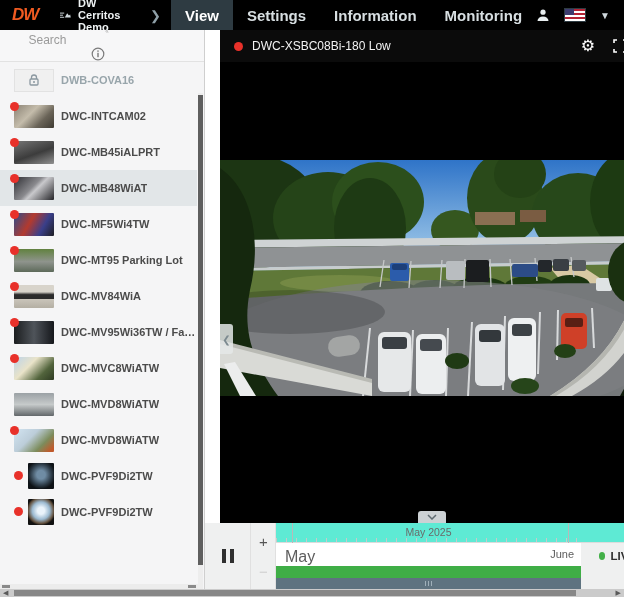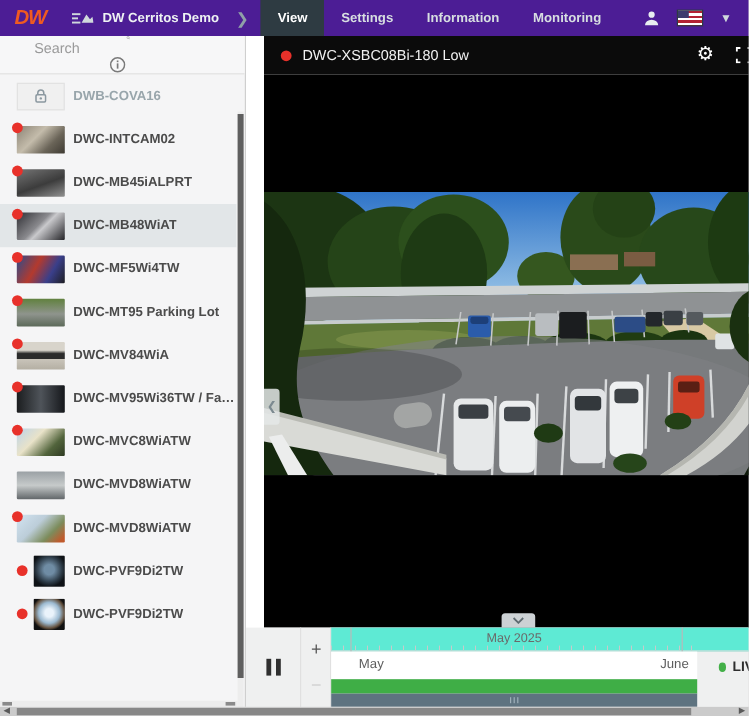--- a/index.html
+++ b/index.html
@@ -1,28 +1,28 @@
 <!DOCTYPE html>
 <html><head>
 <meta charset="utf-8">
 <style>
   * { margin:0; padding:0; box-sizing:border-box; }
   html,body { background:#fff; }
   body { font-family:"Liberation Sans", sans-serif; }
   .app { position:relative; width:624px; height:597px; background:#fff; overflow:hidden; outline:1px solid #5a5a5a; }
 
   
-  .topbar { position:absolute; left:0; top:0; width:624px; height:30px; background:#4c1d95; display:flex; align-items:center; }
+  .topbar { position:absolute; left:0; top:0; width:624px; height:30px; background:#000000; display:flex; align-items:center; }
   .logo { margin-left:12px; font-weight:bold; font-style:italic; font-size:17px; color:#ef5a21; letter-spacing:-1px; }
   .sys-group { display:flex; align-items:center; margin-left:22px; cursor:pointer; }
   .sys-icon { width:18px; height:14px; margin-right:7px; }
   .sys-name { color:#eef2f3; font-size:11px; font-weight:bold; }
   .sys-chevron { color:#8fa0a8; font-size:13px; margin:0 10px 0 14px; }
   .tabs { display:flex; height:30px; }
-  .tab { height:30px; display:flex; align-items:center; padding:0 14px; color:#d7dee1; font-size:11px; font-weight:bold; cursor:pointer; }
+  .tab { height:30px; display:flex; align-items:center; padding:0 14px; color:#d7dee1; font-size:15px; font-weight:bold; cursor:pointer; }
   .tab.active { background:#2e3b42; color:#ffffff; }
   .topbar-right { margin-left:auto; display:flex; align-items:center; gap:15px; padding-right:14px; }
   .user-icon svg { display:block; }
   .flag { width:20px; height:12px; position:relative; background:repeating-linear-gradient(#b22234 0 2px,#fff 2px 4px); box-shadow:0 0 0 1px #2e3b42; }
   .flag::before { content:""; position:absolute; left:0; top:0; width:9px; height:6px; background:#3c3b6e; }
   .top-chevron { color:#cfd8dc; font-size:10px; }
 
   
   .sidebar { position:absolute; left:0; top:30px; width:205px; height:559px; background:#f5f5f6; border-right:1px solid #cfcfcf; overflow:hidden; }
   .search-row { position:relative; height:32px; background:#f7f7f8; border-bottom:1px solid #e2e2e2; display:flex; align-items:center;flex-direction:column; }
@@ -85,21 +85,21 @@
   .zoom-in,.zoom-out { position:absolute; left:0; width:25px; text-align:center; font-size:15px; cursor:pointer; }
   .zoom-in { top:10px; color:#555; }
   .zoom-out { top:40px; color:#cfcfcf; }
   .tl-cal { position:absolute; left:71px; top:0; width:348px; height:20px; background:#5eead4; border-bottom:1px solid #dcdcdc; }
   .cal-label { position:absolute; left:0; width:305px; top:3px; text-align:center; font-size:10.5px; color:#6a6a6a; }
   .cal-tick { position:absolute; top:0; width:1px; height:20px; background:#b9b9b9; }
   .cal-tick.m1 { left:16px; } .cal-tick.m2 { left:292px; }
   .day-ticks { position:absolute; left:0; bottom:0; width:305px; height:4px;
     background:repeating-linear-gradient(90deg,#c9c9c9 0 1px,transparent 1px 10px); }
   .tl-track { position:absolute; left:71px; top:20px; width:305px; height:23px; background:#ffffff; }
-  .tl-track .start { position:absolute; left:23px; top:5px; font-size:11px; color:#5d5d5d; }
+  .tl-track .start { position:absolute; left:9px; top:5px; font-size:16px; color:#5d5d5d; }
   .tl-track .end { position:absolute; right:7px; top:5px; font-size:11px; color:#5d5d5d; }
   .tl-green { position:absolute; left:71px; top:43px; width:305px; height:12px; background:#3fae46; }
   .tl-scroll { position:absolute; left:71px; top:55px; width:305px; height:11px; background:#5e7380; }
   .tl-grip { position:absolute; left:141px; top:3px; width:22px; height:5px; display:flex; gap:2px; justify-content:center; }
   .tl-grip i { width:1px; height:5px; background:#9fb0ba; }
   .tl-live { position:absolute; left:376px; top:0; width:43px; height:66px; display:flex; align-items:center;margin-left:12px; }
   .live-dot { width:8px; height:8px; border-radius:50%; background:#43b048; margin-left:6px; }
   .live-label { font-size:11.5px; font-weight:bold; color:#2e2e2e; margin-left:5px; }
 
   

